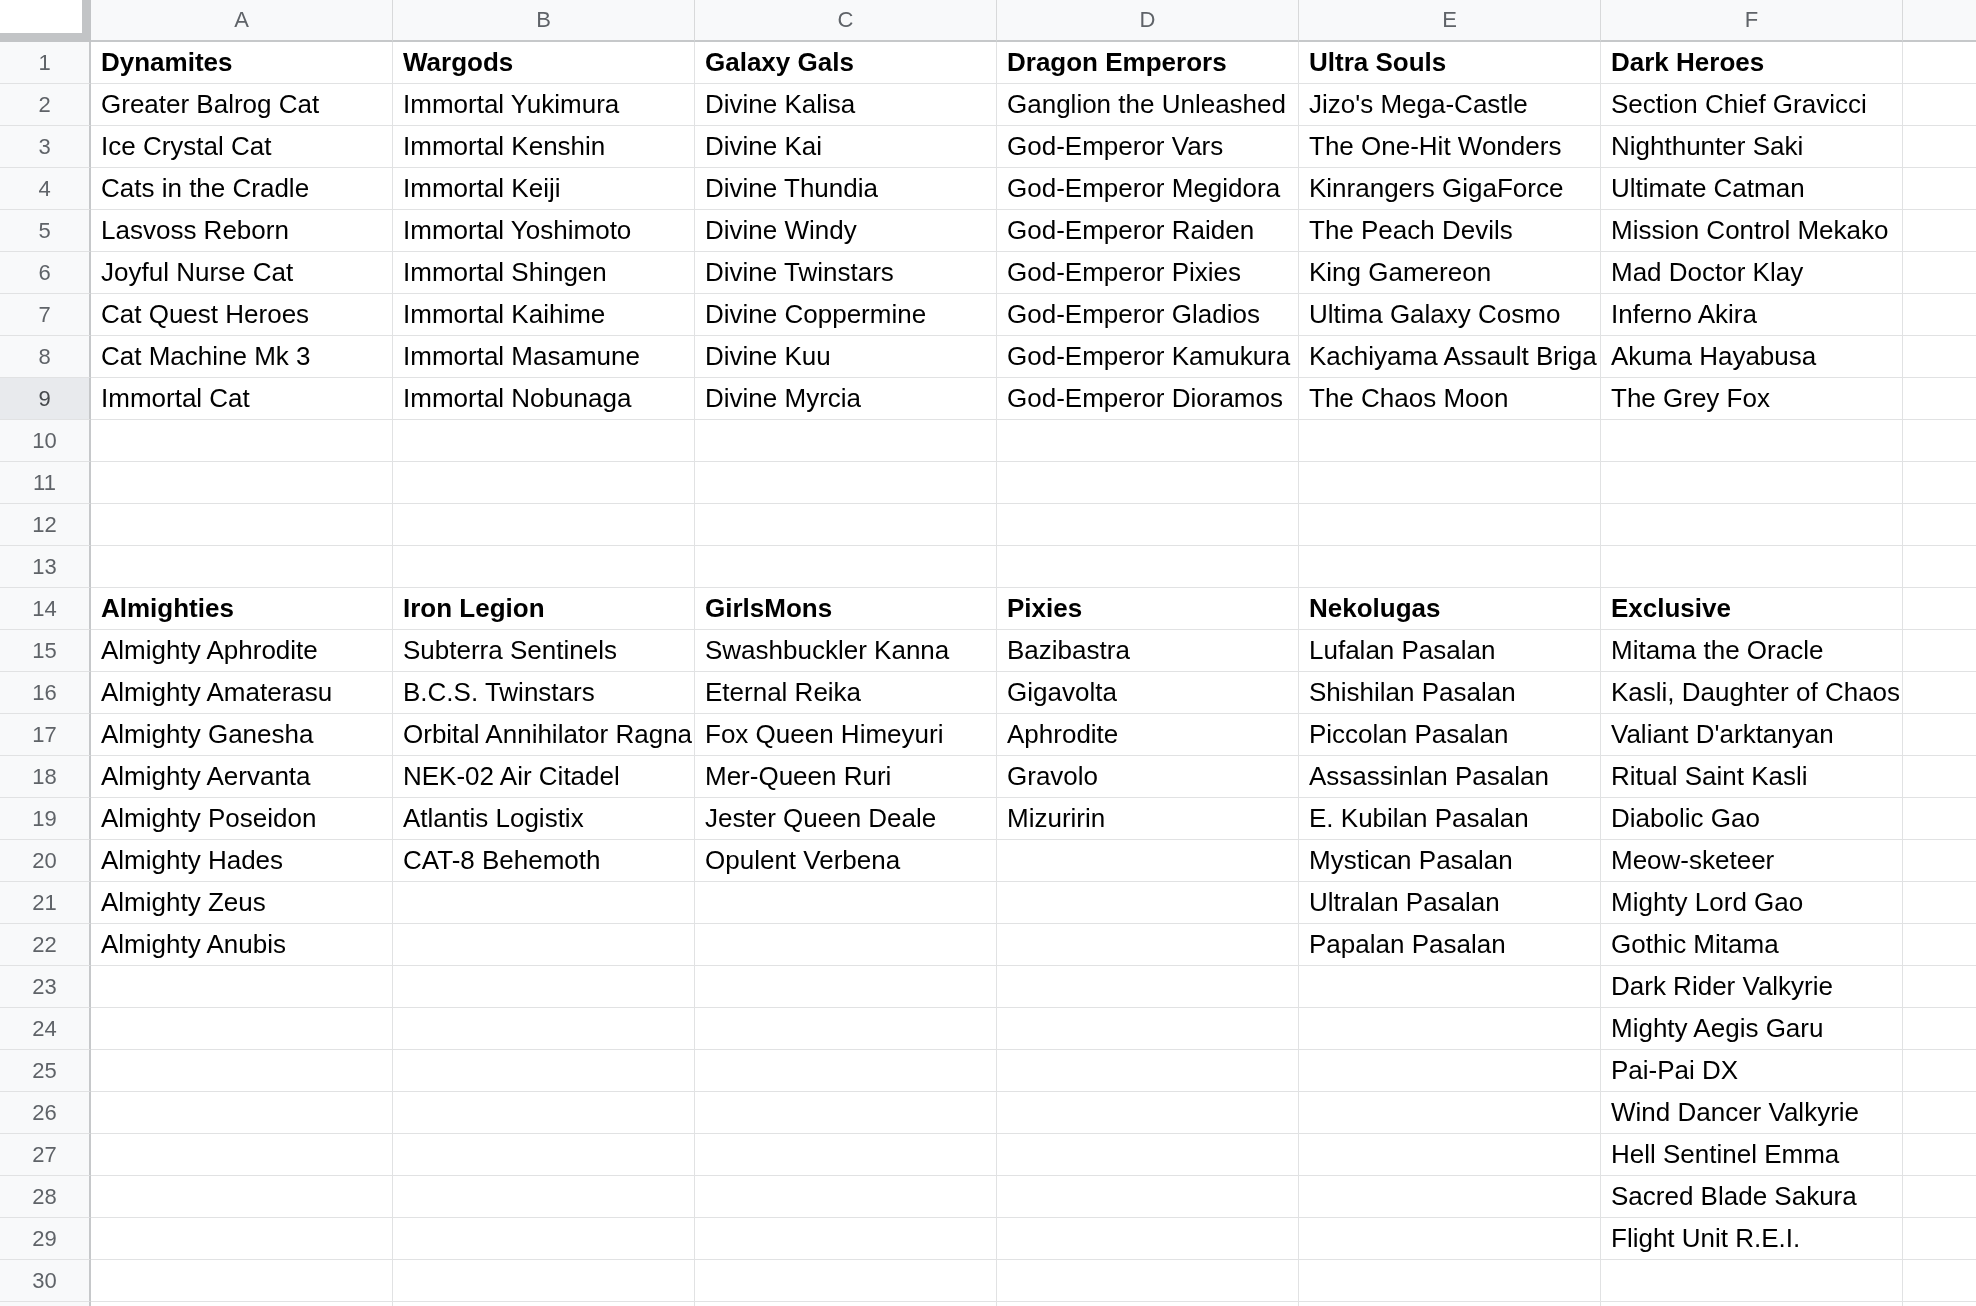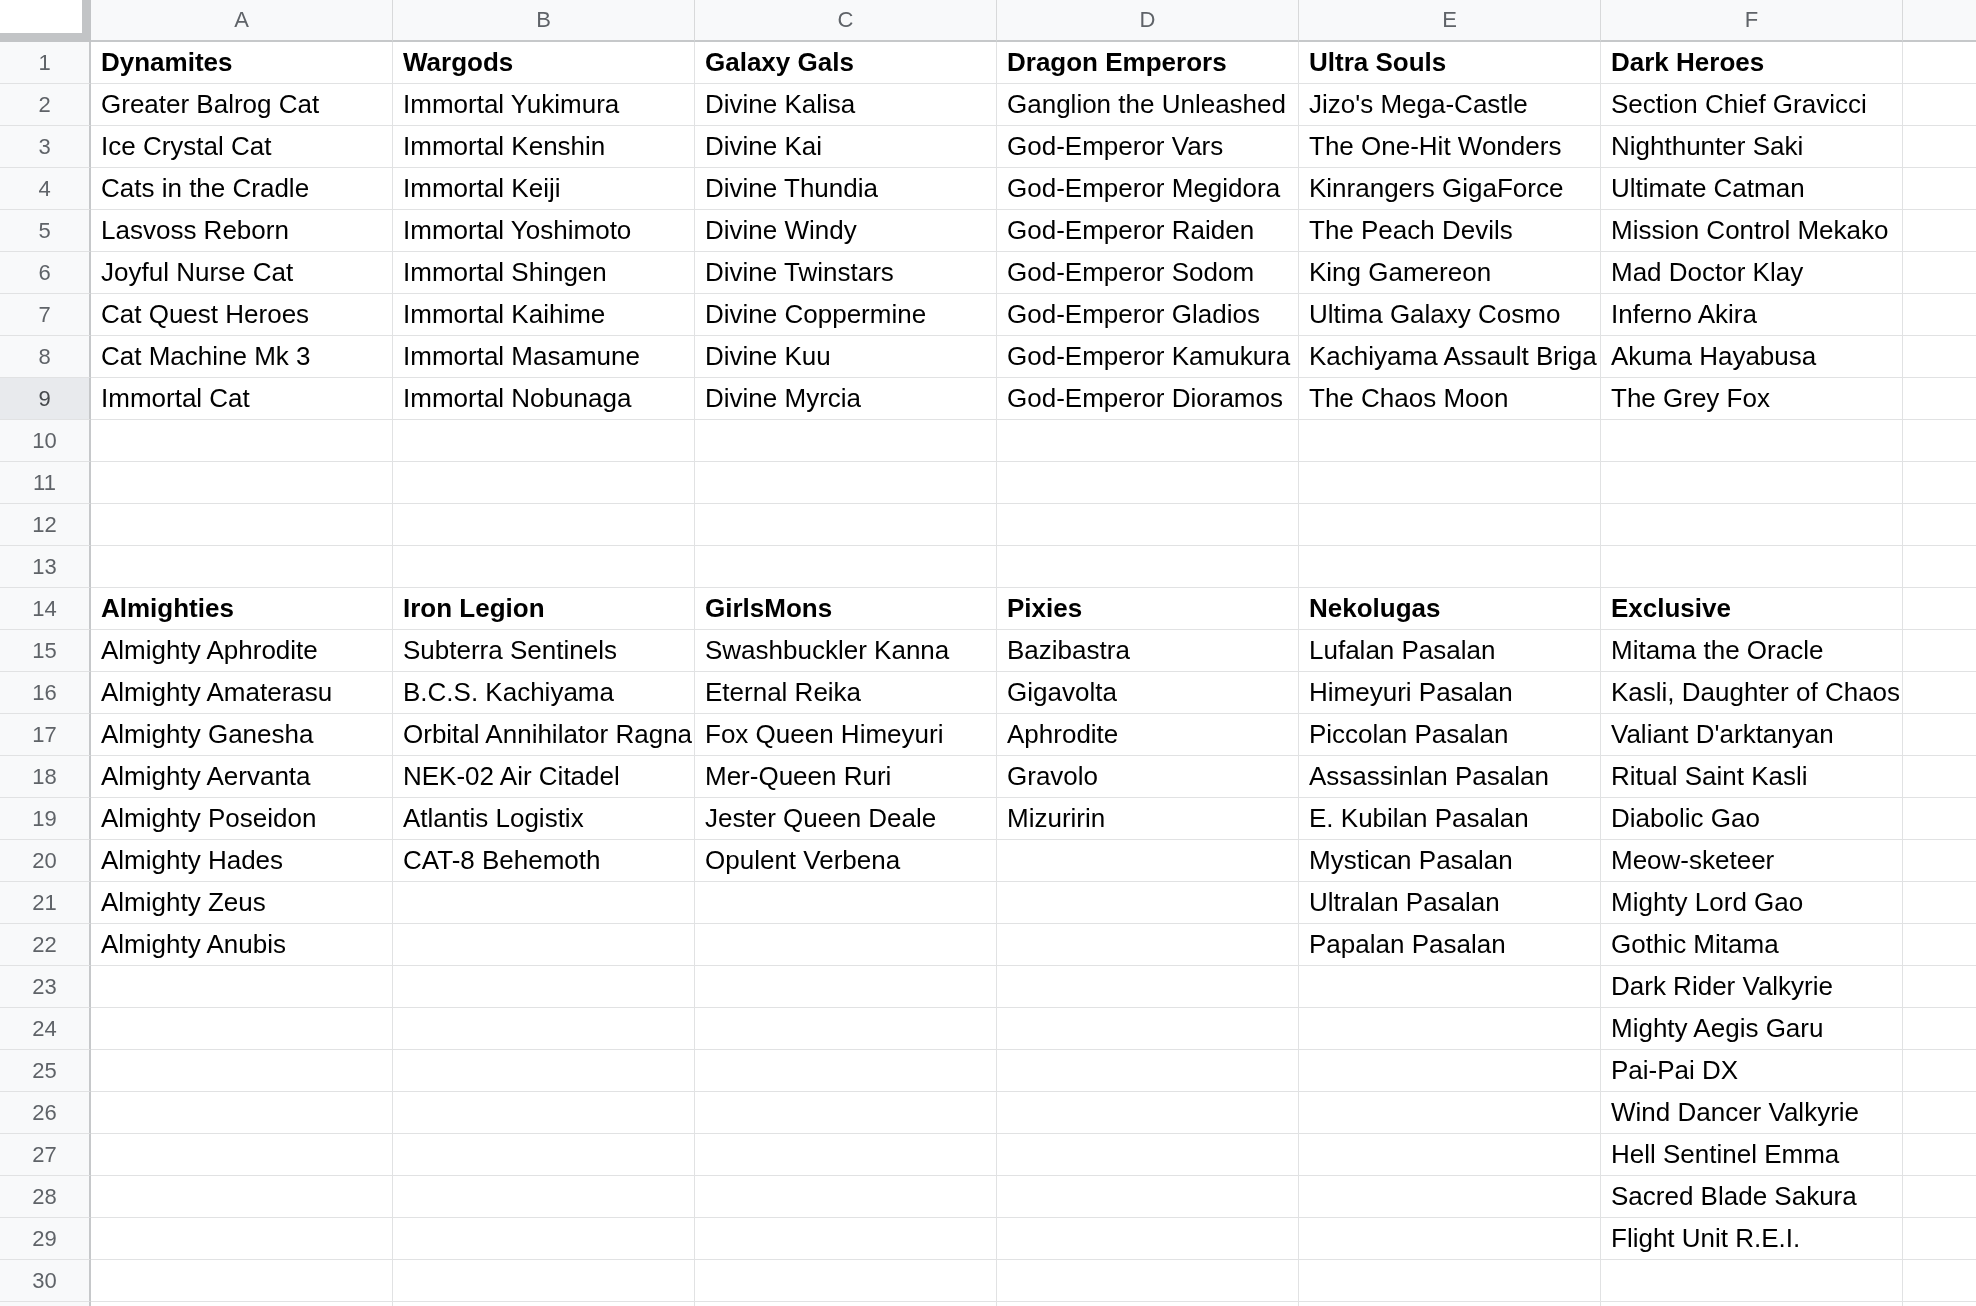--- a/index.html
+++ b/index.html
@@ -135,21 +135,21 @@
         <div class="cell">Divine Windy</div>
         <div class="cell">God-Emperor Raiden</div>
         <div class="cell">The Peach Devils</div>
         <div class="cell">Mission Control Mekako</div>
         <div class="cell colG"></div>
       </div>
       <div class="row">
         <div class="cell">Joyful Nurse Cat</div>
         <div class="cell">Immortal Shingen</div>
         <div class="cell">Divine Twinstars</div>
-        <div class="cell">God-Emperor Sodom</div>
+        <div class="cell">God-Emperor Pixies</div>
         <div class="cell">King Gamereon</div>
         <div class="cell">Mad Doctor Klay</div>
         <div class="cell colG"></div>
       </div>
       <div class="row">
         <div class="cell">Cat Quest Heroes</div>
         <div class="cell">Immortal Kaihime</div>
         <div class="cell">Divine Coppermine</div>
         <div class="cell">God-Emperor Gladios</div>
         <div class="cell">Ultima Galaxy Cosmo</div>
@@ -223,24 +223,24 @@
         <div class="cell">Almighty Aphrodite</div>
         <div class="cell">Subterra Sentinels</div>
         <div class="cell">Swashbuckler Kanna</div>
         <div class="cell">Bazibastra</div>
         <div class="cell">Lufalan Pasalan</div>
         <div class="cell">Mitama the Oracle</div>
         <div class="cell colG"></div>
       </div>
       <div class="row">
         <div class="cell">Almighty Amaterasu</div>
-        <div class="cell">B.C.S. Kachiyama</div>
+        <div class="cell">B.C.S. Twinstars</div>
         <div class="cell">Eternal Reika</div>
         <div class="cell">Gigavolta</div>
-        <div class="cell">Himeyuri Pasalan</div>
+        <div class="cell">Shishilan Pasalan</div>
         <div class="cell">Kasli, Daughter of Chaos</div>
         <div class="cell colG"></div>
       </div>
       <div class="row">
         <div class="cell">Almighty Ganesha</div>
         <div class="cell">Orbital Annihilator Ragna</div>
         <div class="cell">Fox Queen Himeyuri</div>
         <div class="cell">Aphrodite</div>
         <div class="cell">Piccolan Pasalan</div>
         <div class="cell">Valiant D'arktanyan</div>

